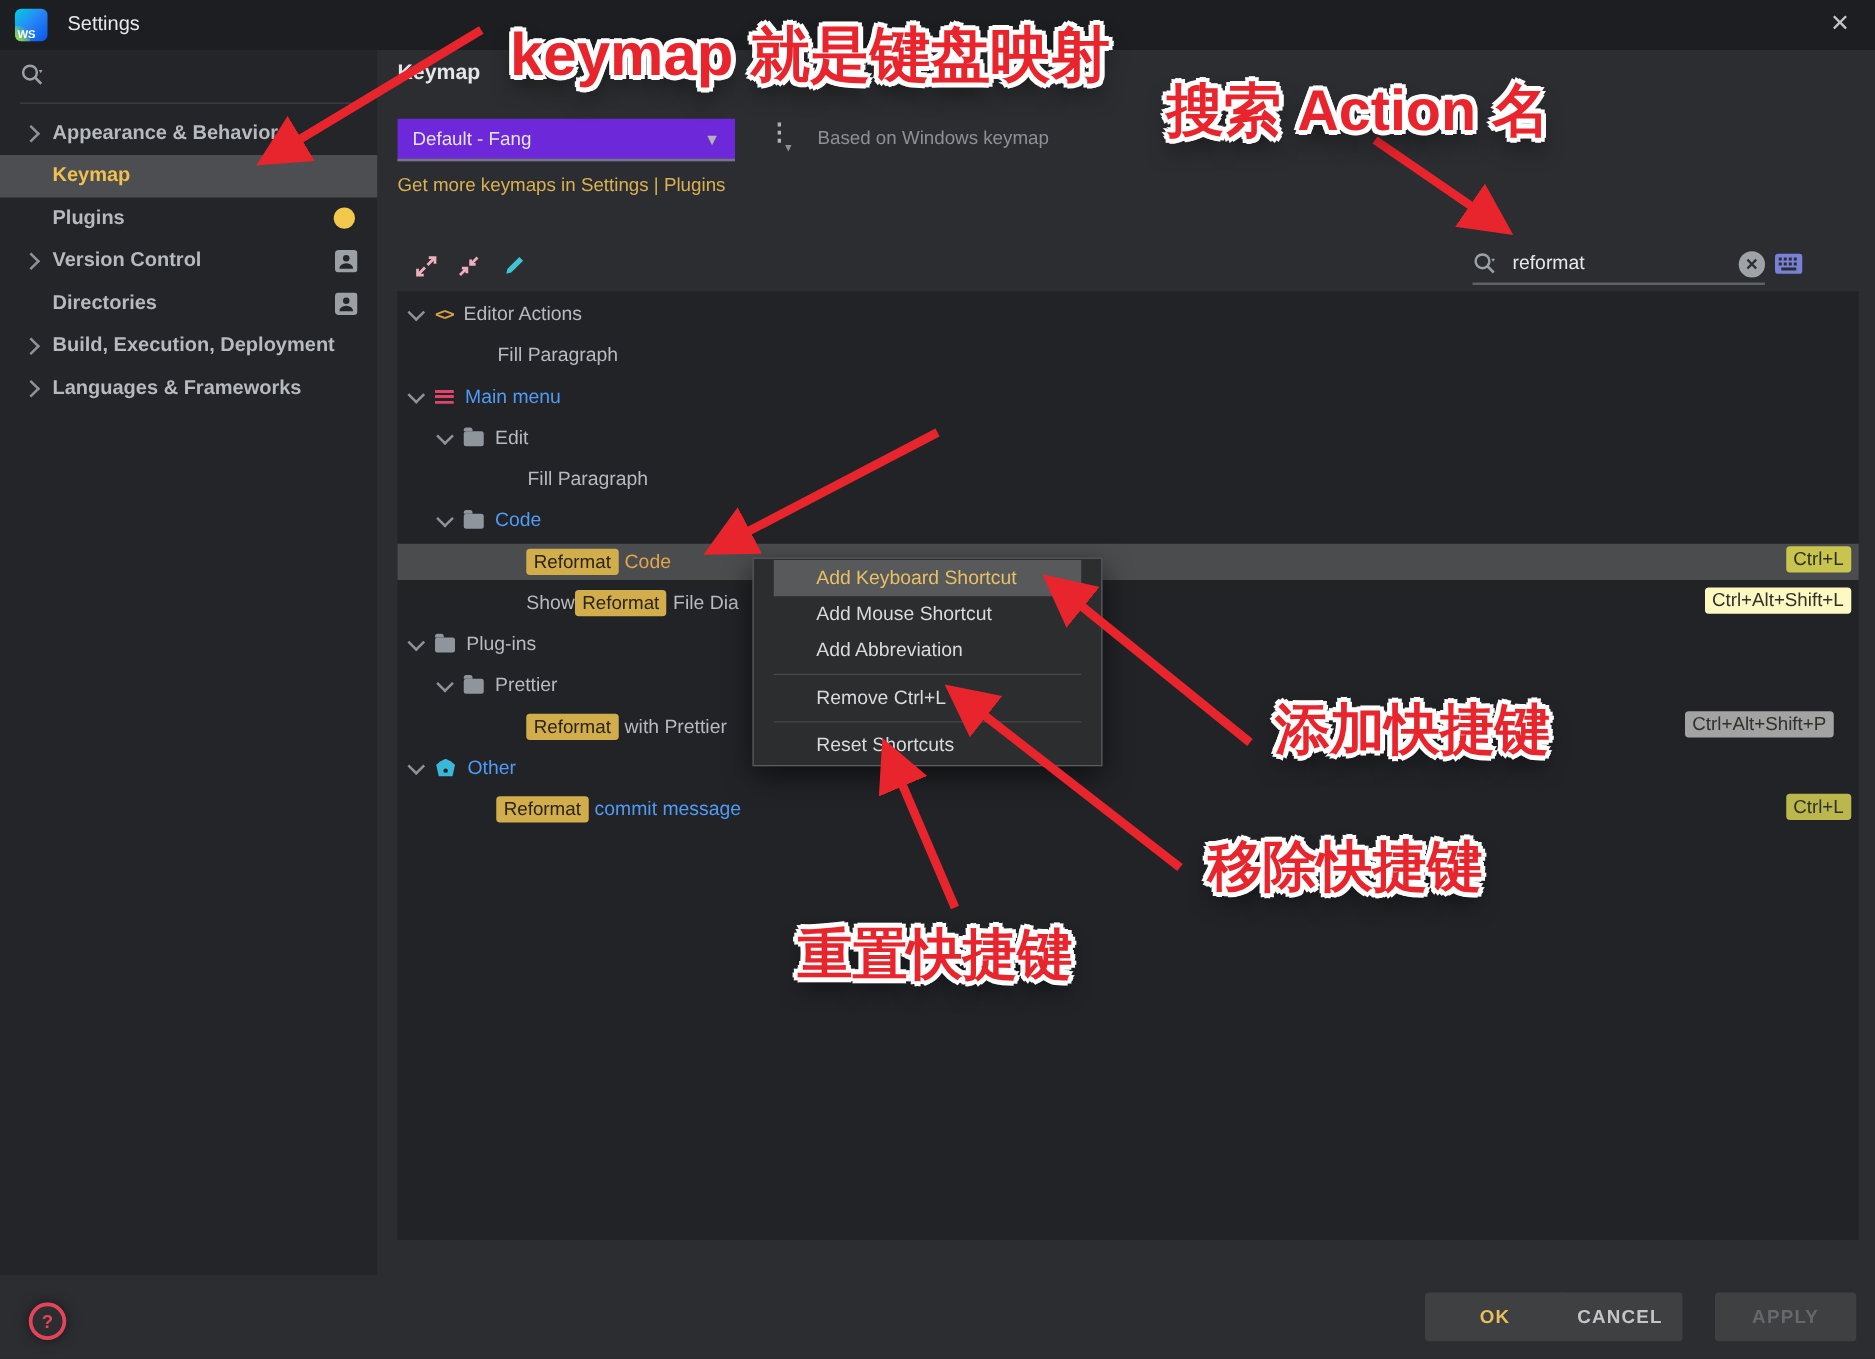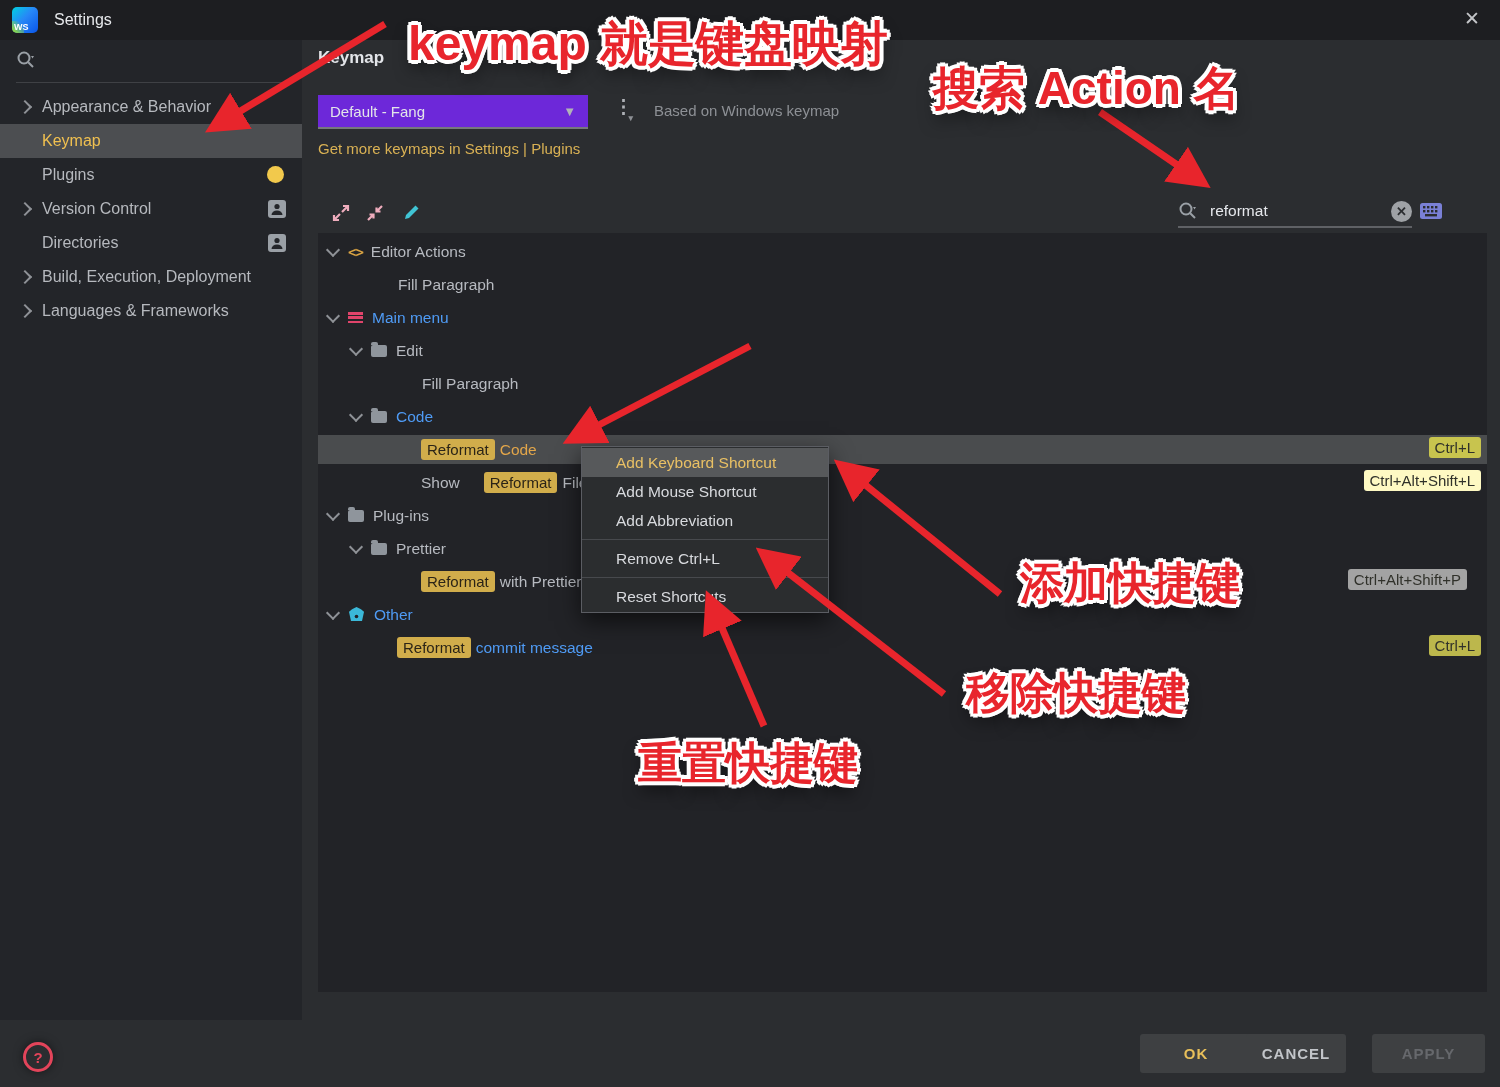--- a/index.html
+++ b/index.html
@@ -15,21 +15,21 @@
   .logo::after{content:"";position:absolute;left:0;bottom:0;width:12px;height:12px;border-radius:0 8px 0 5px;
     background:linear-gradient(45deg,#a8f01a,transparent 80%)}
   .logo span{position:absolute;left:2px;bottom:1px;font-size:9px;font-weight:700;color:#fff;z-index:2}
   .wintitle{margin-left:16px;font-size:16px;color:#e6e8eb}
   .close-x{position:absolute;right:20px;top:7px;font-size:19px;color:#c3c5c8;cursor:default}
   
   .sidebar{position:absolute;left:0;top:40px;width:302px;height:980px;background:#232529}
   .sb-search{position:absolute;left:16px;top:10px;display:flex;align-items:center}
   .sb-divider{position:absolute;left:16px;top:42px;width:268px;height:1px;background:#3f4145}
   .sb-items{position:absolute;left:0;top:50px;width:100%}
-  .sb-item{height:34px;display:flex;align-items:center;padding-left:20px;font-size:16px;font-weight:400;color:#b6b9be;position:relative}
+  .sb-item{height:34px;display:flex;align-items:center;padding-left:20px;font-size:16px;font-weight:700;color:#b6b9be;position:relative}
   .sb-item .spacer{width:22px;flex:none}
   .sb-item.selected{background:#4c4e51;color:#f0c050}
   .chev{display:inline-block;width:8px;height:8px;border-right:2px solid #8f9297;border-bottom:2px solid #8f9297;flex:none}
   .chev.right{transform:rotate(-45deg);margin-right:12px}
   .chev.down{transform:rotate(45deg);margin-right:10px;margin-top:-4px}
   .dot{position:absolute;right:18px;top:8px;width:17px;height:17px;border-radius:50%;background:#f2c94c}
   .person{position:absolute;right:16px;top:8px}
   
   .main{position:absolute;left:302px;top:40px;width:1198px;height:980px;background:#2b2d30}
   .page-title{position:absolute;left:16px;top:8px;font-size:17px;font-weight:700;color:#e3e5e9}
@@ -58,22 +58,22 @@
   .amber{color:#e3a64a}
   .brackets{font-family:"DejaVu Sans Mono",monospace;font-weight:800;color:#d9a343;margin-right:8px;font-size:14px;letter-spacing:-1px}
   .folder{display:inline-block;width:16px;height:12px;background:#8f959c;border-radius:2px;position:relative;margin-right:9px;flex:none}
   .folder::before{content:"";position:absolute;top:-3px;left:0;width:7px;height:3px;background:#8f959c;border-radius:2px 2px 0 0}
   .hamb{display:inline-block;width:15px;height:11px;margin-right:9px;flex:none;
     background:linear-gradient(#e0446b 0 2.5px,transparent 2.5px 4.3px,#e0446b 4.3px 6.8px,transparent 6.8px 8.6px,#e0446b 8.6px 11px)}
   .oicon{margin-right:9px;flex:none}
   .chip{display:inline-block;background:#d1ad4b;color:#2b2417;border-radius:3px;padding:2px 6px;margin-right:5px;font-size:15px}
   .sc{position:absolute;border-radius:3px;padding:2px 6px;font-size:15px;color:#30312a}
   
-  .ctxmenu{position:absolute;left:581px;top:446px;width:246px;background:#2b2d2f;border:1px solid #5b5d63;
-    box-shadow:0 8px 22px rgba(0,0,0,.6);z-index:50;padding:1px 0}
+  .ctxmenu{position:absolute;left:602px;top:446px;width:246px;background:#2b2d2f;border:1px solid #5b5d63;
+    box-shadow:0 8px 22px rgba(0,0,0,.6);z-index:50;padding:1px 16px}
   .menu-item{height:29px;line-height:29px;padding-left:34px;font-size:15.5px;color:#d8dade;white-space:nowrap}
   .menu-item.hl{background:#57595b;color:#e9c064}
   .menu-sep{height:1px;background:#47494d;margin:4px 0}
   
   .bottombar{position:absolute;left:0;top:1020px;width:1500px;height:67px;background:#2b2d30}
   .btn{position:absolute;top:14px;height:39px;background:#3e4042;border:none;border-radius:3px;
     font-family:"Liberation Sans",sans-serif;font-size:15px;font-weight:700;letter-spacing:1px;display:flex;
     align-items:center;justify-content:center}
   .btn.ok{left:1140px;width:112px;color:#e8bf5a}
   .btn.cancel{left:1246px;width:100px;color:#c2c5c9}
@@ -241,21 +241,21 @@
       <span class="blue">Code</span>
     </div>
 
     <div class="trow selected" style="top:202px;padding-left:103px">
       <span class="chip">Reformat</span>
       <span class="amber">Code</span>
     </div>
     <span class="sc" style="top:204px;right:6px;background:#c8c44e">Ctrl+L</span>
 
     <div class="trow" style="top:235px;padding-left:103px">
-      <span style="margin-right:24px">Show</span>
+      <span style="margin-right:0">Show</span>
       <span class="chip">Reformat</span>
       <span>File Dia</span>
     </div>
     <span class="sc" style="top:237px;right:6px;background:#fef9c3">Ctrl+Alt+Shift+L</span>
 
     <div class="trow" style="top:268px;padding-left:10px">
       <span class="chev down"></span>
       <span class="folder"></span>
       <span>Plug-ins</span>
     </div>

